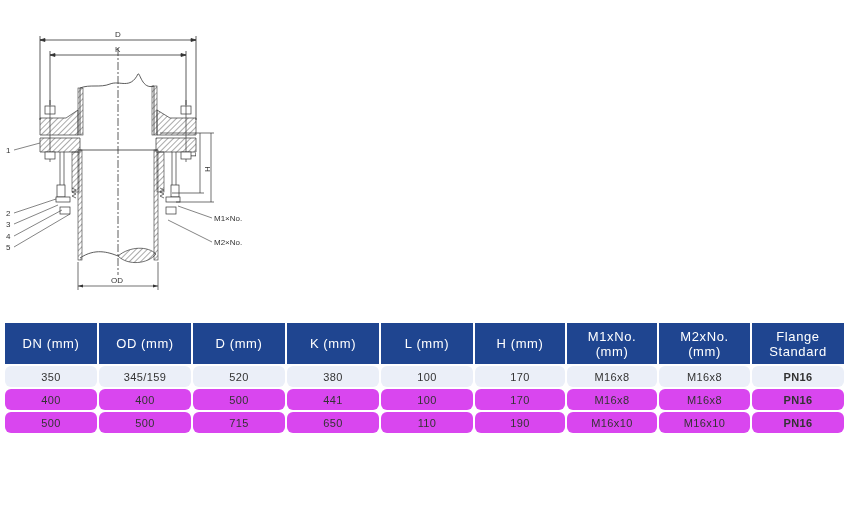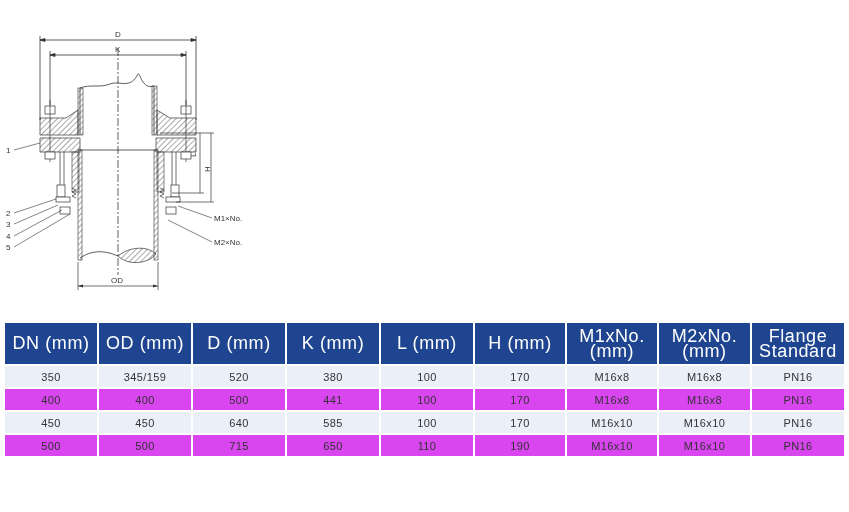--- a/index.html
+++ b/index.html
@@ -1,28 +1,28 @@
 <!DOCTYPE html>
 <html><head>
 <meta charset="utf-8">
 <style>
   html, body { margin: 0; padding: 0; background: #ffffff; }
   body { width: 849px; height: 512px; position: relative; overflow: hidden; font-family: "Liberation Sans", "DejaVu Sans", sans-serif; }
   .drawing { position: absolute; left: 0; top: 25px; width: 270px; height: 275px; }
   .spec-table { position: absolute; left: 5px; top: 323px; border-collapse: separate; border-spacing: 2px; margin: -2px; }
   .spec-table th {
-    background: #1f4590; color: #ffffff; font-weight: normal; font-size: 18px;
+    background: #1f4590; color: #ffffff; font-weight: normal; font-size: 13px;
     letter-spacing: 0.6px; line-height: 15px; height: 41px; padding: 0; text-align: center; vertical-align: middle;
   }
   .spec-table td {
-    color: #333333; font-size: 11px; letter-spacing: 0.4px; text-align: center; height: 21px; padding: 0;
+    color: #333333; font-size: 11px; letter-spacing: 0.4px; text-align: center; height: 21px; padding: 0; border-radius: 6px;
   }
   .spec-table tr.odd td { background: #ebeff8; }
   .spec-table tr.even td { background: #d946ef; }
-  .spec-table td.std { font-weight: normal; }
+  .spec-table td.std { font-weight: bold; }
   .lbl { font-family: "Liberation Sans", sans-serif; font-size: 8px; fill: #333; }
 </style>
 </head>
 <body>
 
 <svg class="drawing" viewBox="0 25 270 275" width="270" height="275">
   <defs>
     <pattern id="hatch" width="4" height="4" patternUnits="userSpaceOnUse" patternTransform="rotate(45)">
       <line x1="0" y1="0" x2="0" y2="4" stroke="#555" stroke-width="1"></line>
     </pattern>
@@ -173,31 +173,20 @@
       <td>400</td>
       <td>400</td>
       <td>500</td>
       <td>441</td>
       <td>100</td>
       <td>170</td>
       <td>M16x8</td>
       <td>M16x8</td>
       <td class="std">PN16</td>
     </tr>
-    <tr class="odd">
-      <td>450</td>
-      <td>450</td>
-      <td>640</td>
-      <td>585</td>
-      <td>100</td>
-      <td>170</td>
-      <td>M16x10</td>
-      <td>M16x10</td>
-      <td class="std">PN16</td>
-    </tr>
     <tr class="even">
       <td>500</td>
       <td>500</td>
       <td>715</td>
       <td>650</td>
       <td>110</td>
       <td>190</td>
       <td>M16x10</td>
       <td>M16x10</td>
       <td class="std">PN16</td>

